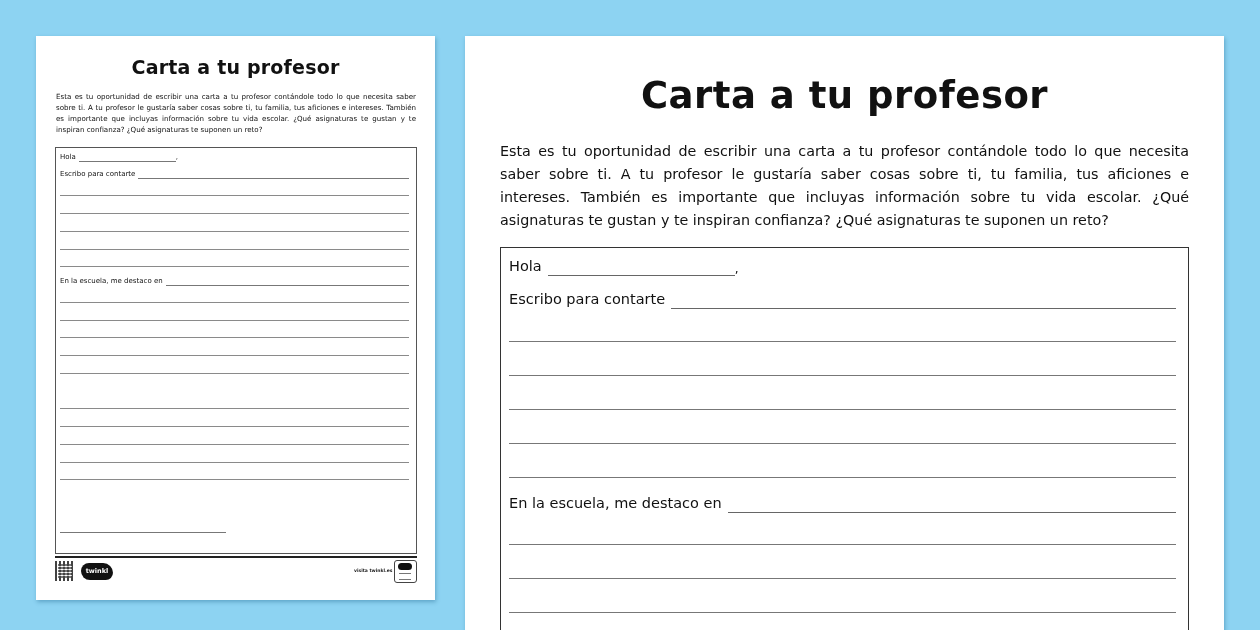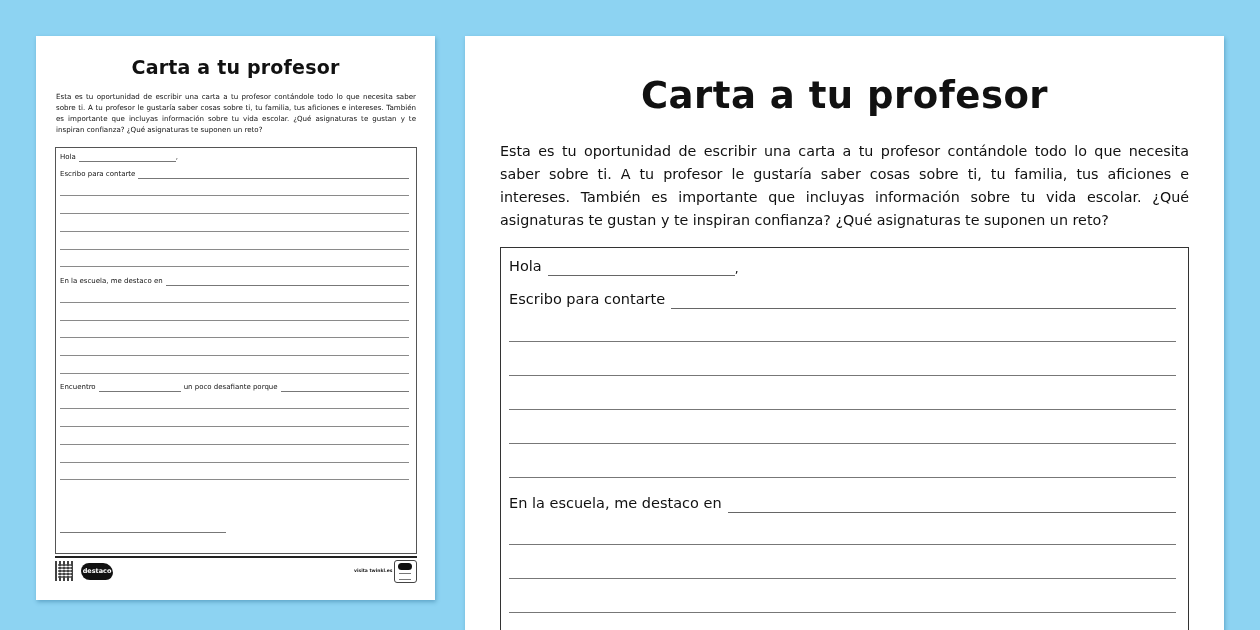--- a/index.html
+++ b/index.html
@@ -94,38 +94,32 @@
     <div class="s-row" style="top:128px;">
       <span class="lbl">En la escuela, me destaco en</span>
       <span class="fill"></span>
     </div>
     <div class="s-line" style="top:154px;"></div>
     <div class="s-line" style="top:172px;"></div>
     <div class="s-line" style="top:189px;"></div>
     <div class="s-line" style="top:207px;"></div>
     <div class="s-line" style="top:225px;"></div>
 
-    <div class="s-row" style="top:234px;">
-      <span class="lbl">Encuentro</span>
-      <span class="fill mid"></span>
-      <span class="lbl">un poco desafiante porque</span>
-      <span class="fill"></span>
-    </div>
     <div class="s-line" style="top:260px;"></div>
     <div class="s-line" style="top:278px;"></div>
     <div class="s-line" style="top:296px;"></div>
     <div class="s-line" style="top:314px;"></div>
     <div class="s-line" style="top:331px;"></div>
 
     <div class="s-sig" style="top:384px;"></div>
   </div>
 
   <div class="footer-rule"></div>
   <div class="qr"></div>
-  <div class="twinkl-logo">destaco</div>
+  <div class="twinkl-logo">twinkl</div>
   <div class="visit-text">visita twinkl.es</div>
   <div class="badge"></div>
 </div>
 
 <div class="page" id="page-large">
   <div class="title">Carta a tu profesor</div>
   <div class="intro">Esta es tu oportunidad de escribir una carta a tu profesor contándole todo lo que necesita saber sobre ti. A tu profesor le gustaría saber cosas sobre ti, tu familia, tus aficiones e intereses. También es importante que incluyas información sobre tu vida escolar. ¿Qué asignaturas te gustan y te inspiran confianza? ¿Qué asignaturas te suponen un reto?</div>
 
   <div class="box">
     <div class="l-row" style="top:8px;">

